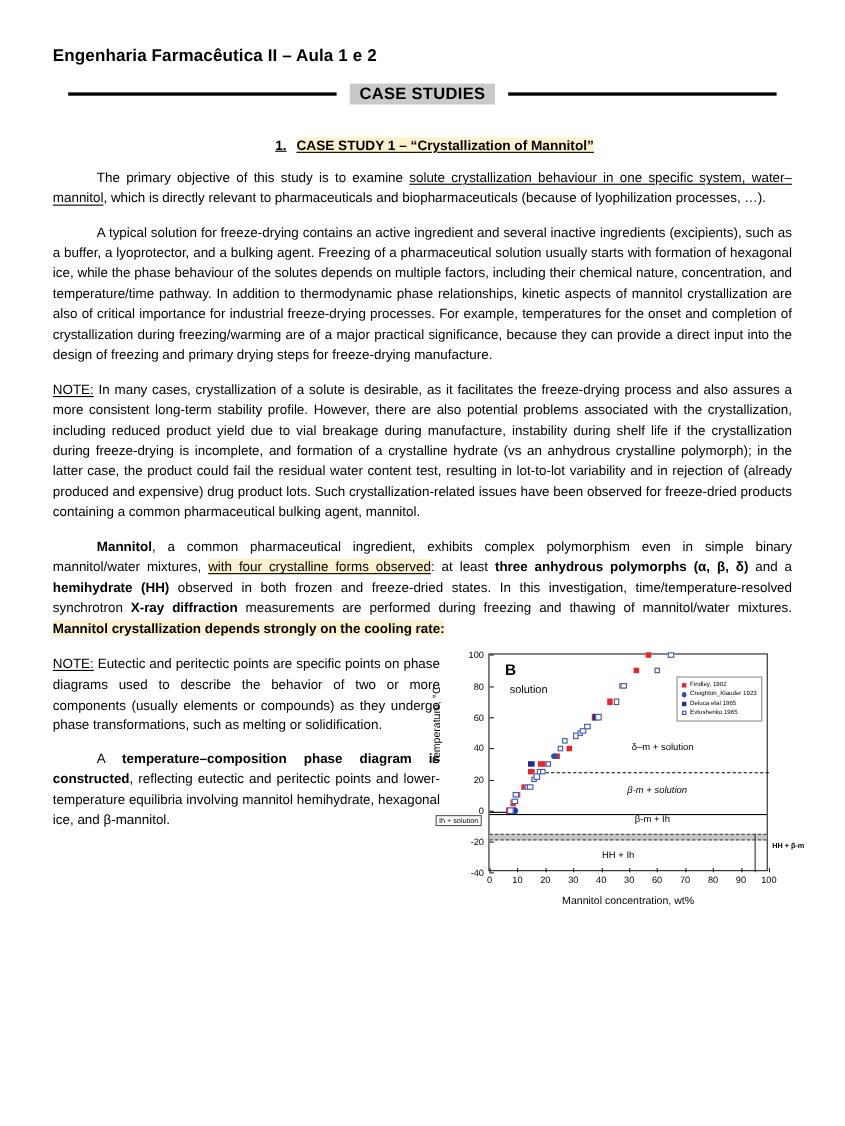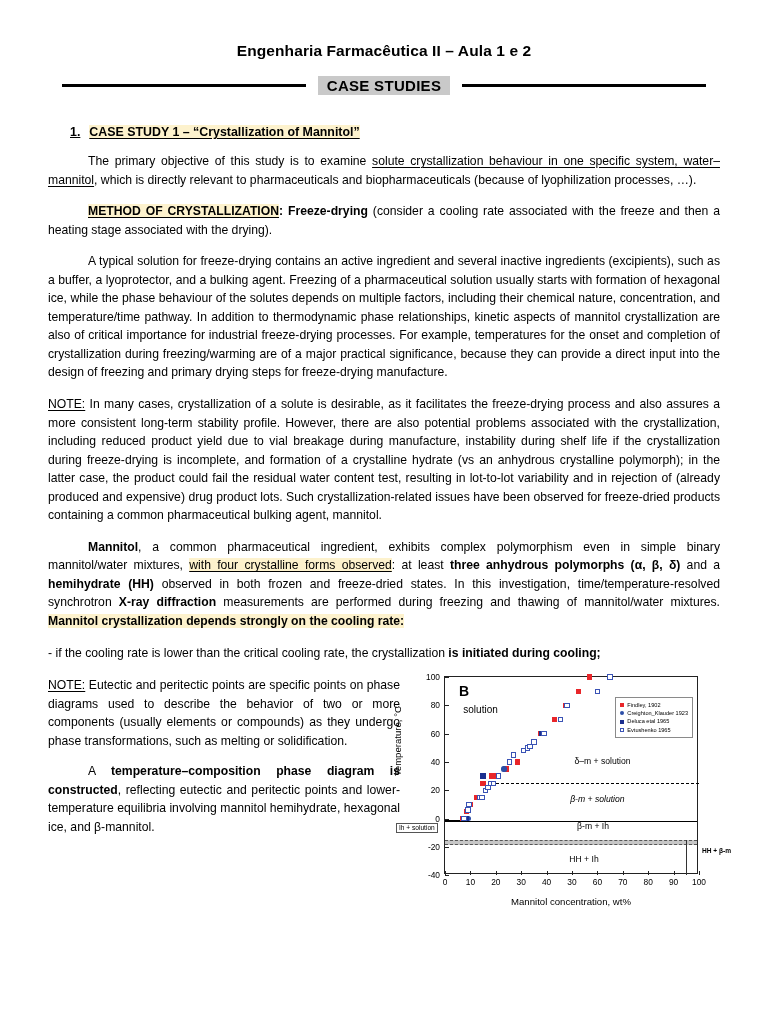--- a/index.html
+++ b/index.html
@@ -7,21 +7,21 @@
   body {
     width: 768px; height: 1024px;
     background: #ffffff;
     font-family: "Liberation Sans", sans-serif;
     color: #000;
     overflow: hidden;
   }
   .page { width:768px; height:1024px; padding: 34px 48px 0 48px; position:relative; }
 
   .doc-title {
-    text-align:center;
+    text-align:left;
     font-weight:bold;
     font-size:15.5px;
     letter-spacing:0.1px;
     margin: 8px 0 0 0;
   }
 
   .case-bar {
     display:flex; align-items:center; gap:0;
     margin: 16px 0 0 0;
     padding: 0 14px;
@@ -32,20 +32,21 @@
     font-weight:bold; font-size:15px; letter-spacing:0.3px;
     background:#c9c9c9; padding:1px 9px; margin:0 12px;
     white-space:nowrap;
   }
 
   .section-head {
     margin: 30px 0 0 0;
     padding-left: 22px;
     font-size:12.4px;
     font-weight:bold;
+    text-align:center;
   }
   .section-head .hl {
     background:#fdf2cd;
     text-decoration: underline;
     text-underline-offset: 2px;
   }
   .section-head .num { text-decoration:underline; margin-right:9px; }
 
   p.body {
     font-size:12.2px;
@@ -130,29 +131,27 @@
     <div class="case-title">CASE STUDIES</div>
     <div class="rule"></div>
   </div>
 
   <div class="section-head">
     <span class="num">1.</span><span class="hl">CASE STUDY 1 – “Crystallization of Mannitol”</span>
   </div>
 
   <p class="body indent"><span>The primary objective of this study is to examine </span><span class="u">solute crystallization behaviour in one specific system, water–mannitol</span><span>, which is directly relevant to pharmaceuticals and biopharmaceuticals (because of lyophilization processes, …).</span></p>
 
-  <p class="body indent"><span class="b hly-u">METHOD OF CRYSTALLIZATION</span><span class="b">: </span><span class="b">Freeze-drying</span><span> (consider a cooling rate associated with the freeze and then a heating stage associated with the drying).</span></p>
 
   <p class="body indent">A typical solution for freeze-drying contains an active ingredient and several inactive ingredients (excipients), such as a buffer, a lyoprotector, and a bulking agent. Freezing of a pharmaceutical solution usually starts with formation of hexagonal ice, while the phase behaviour of the solutes depends on multiple factors, including their chemical nature, concentration, and temperature/time pathway. In addition to thermodynamic phase relationships, kinetic aspects of mannitol crystallization are also of critical importance for industrial freeze-drying processes. For example, temperatures for the onset and completion of crystallization during freezing/warming are of a major practical significance, because they can provide a direct input into the design of freezing and primary drying steps for freeze-drying manufacture.</p>
 
   <p class="body"><span class="u">NOTE:</span><span> In many cases, crystallization of a solute is desirable, as it facilitates the freeze-drying process and also assures a more consistent long-term stability profile. However, there are also potential problems associated with the crystallization, including reduced product yield due to vial breakage during manufacture, instability during shelf life if the crystallization during freeze-drying is incomplete, and formation of a crystalline hydrate (vs an anhydrous crystalline polymorph); in the latter case, the product could fail the residual water content test, resulting in lot-to-lot variability and in rejection of (already produced and expensive) drug product lots. Such crystallization-related issues have been observed for freeze-dried products containing a common pharmaceutical bulking agent, mannitol.</span></p>
 
   <p class="body indent"><span class="b">Mannitol</span><span>, a common pharmaceutical ingredient, exhibits complex polymorphism even in simple binary mannitol/water mixtures, </span><span class="hly-u">with four crystalline forms observed</span><span>: at least </span><span class="b">three anhydrous polymorphs (α, β, δ)</span><span> and a </span><span class="b">hemihydrate (HH)</span><span> observed in both frozen and freeze-dried states. In this investigation, time/temperature-resolved synchrotron </span><span class="b">X-ray diffraction</span><span> measurements are performed during freezing and thawing of mannitol/water mixtures. </span><span class="b hly">Mannitol crystallization depends strongly on the cooling rate:</span></p>
 
-  <p class="body"><span>- if the cooling rate is lower than the critical cooling rate, the crystallization </span><span class="b">is initiated during cooling;</span></p>
 
 
   <div class="lower">
 
     <div class="textcol">
       <p class="body"><span class="u">NOTE:</span><span> Eutectic and peritectic points are specific points on phase diagrams used to describe the behavior of two or more components (usually elements or compounds) as they undergo phase transformations, such as melting or solidification.</span></p>
       <p class="body indent"><span>A </span><span class="b">temperature–composition phase diagram is constructed</span><span>, reflecting eutectic and peritectic points and lower-temperature equilibria involving mannitol hemihydrate, hexagonal ice, and β-mannitol.</span></p>
     </div>
 
     <div class="figure">
@@ -183,21 +182,21 @@
             <div class="solidus" style="top: 144.257px;"></div>
             <div class="greyband" style="top: 162.643px; height: 5.65714px;">
               <div class="edge" style="top: 0px;"></div>
               <div class="edge" style="bottom: 0px;"></div>
             </div>
             <div style="position: absolute; left: 0px; top: 140.429px; width: 17.78px; height: 3.53571px; border-bottom: 1.4px solid rgb(0, 0, 0); border-bottom-left-radius: 0px;"></div>
             <div class="region-label" style="left: 35.56px; top: 27px; transform: translateX(-50%); font-size: 10px;">solution</div>
             <div class="region-label" style="left: 157.48px; top: 78.8571px; transform: translateX(-50%);">δ–m + solution</div>
             <div class="region-label" style="left: 152.4px; top: 117.043px; transform: translateX(-50%); font-style: italic;">β-m + solution</div>
             <div class="region-label" style="left: 132.08px; top: 143.914px; transform: translateX(-50%); padding-left: 32px;">β-m + Ih</div>
-            <div class="region-label" style="left: 139px; top: 176.443px; transform: translateX(-50%);">HH + Ih</div>
+            <div class="region-label" style="left: 117px; top: 176.443px; transform: translateX(-50%);">HH + Ih</div>
             <div class="pt findley" style="left: 17.78px; top: 141.429px;"></div>
             <div class="pt findley" style="left: 21.59px; top: 134.357px;"></div>
             <div class="pt findley" style="left: 25.4px; top: 127.286px;"></div>
             <div class="pt findley" style="left: 31.75px; top: 120.214px;"></div>
             <div class="pt findley" style="left: 38.1px; top: 106.071px;"></div>
             <div class="pt findley" style="left: 46.99px; top: 99px;"></div>
             <div class="pt findley" style="left: 50.8px; top: 99px;"></div>
             <div class="pt findley" style="left: 60.96px; top: 91.9286px;"></div>
             <div class="pt findley" style="left: 72.39px; top: 84.8571px;"></div>
             <div class="pt findley" style="left: 95.25px; top: 56.5714px;"></div>

